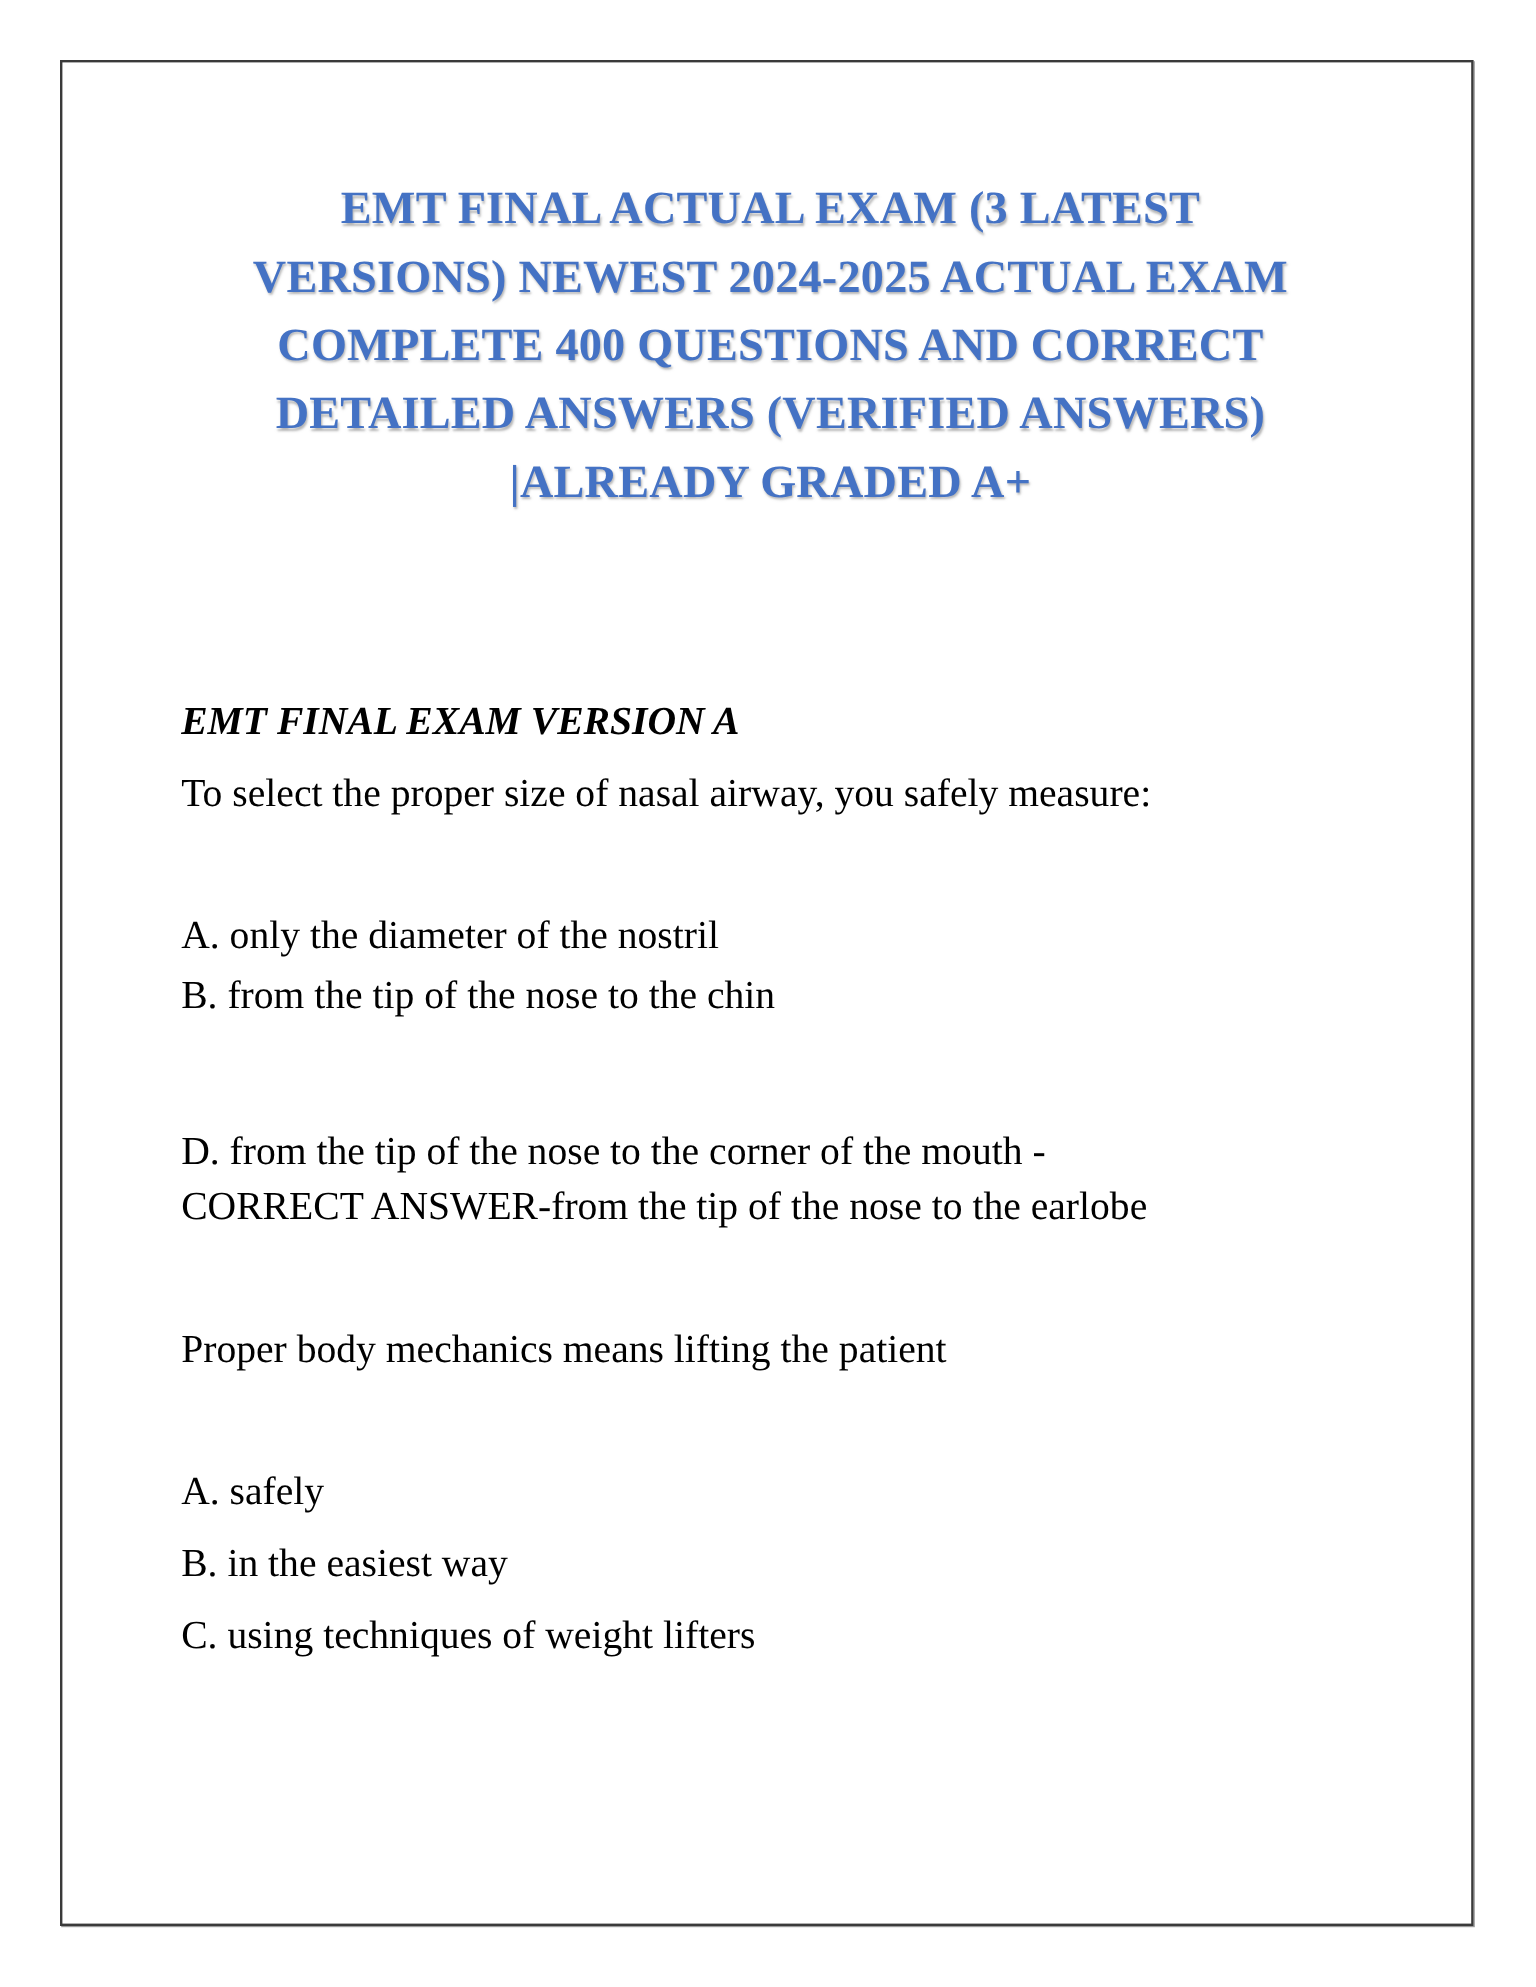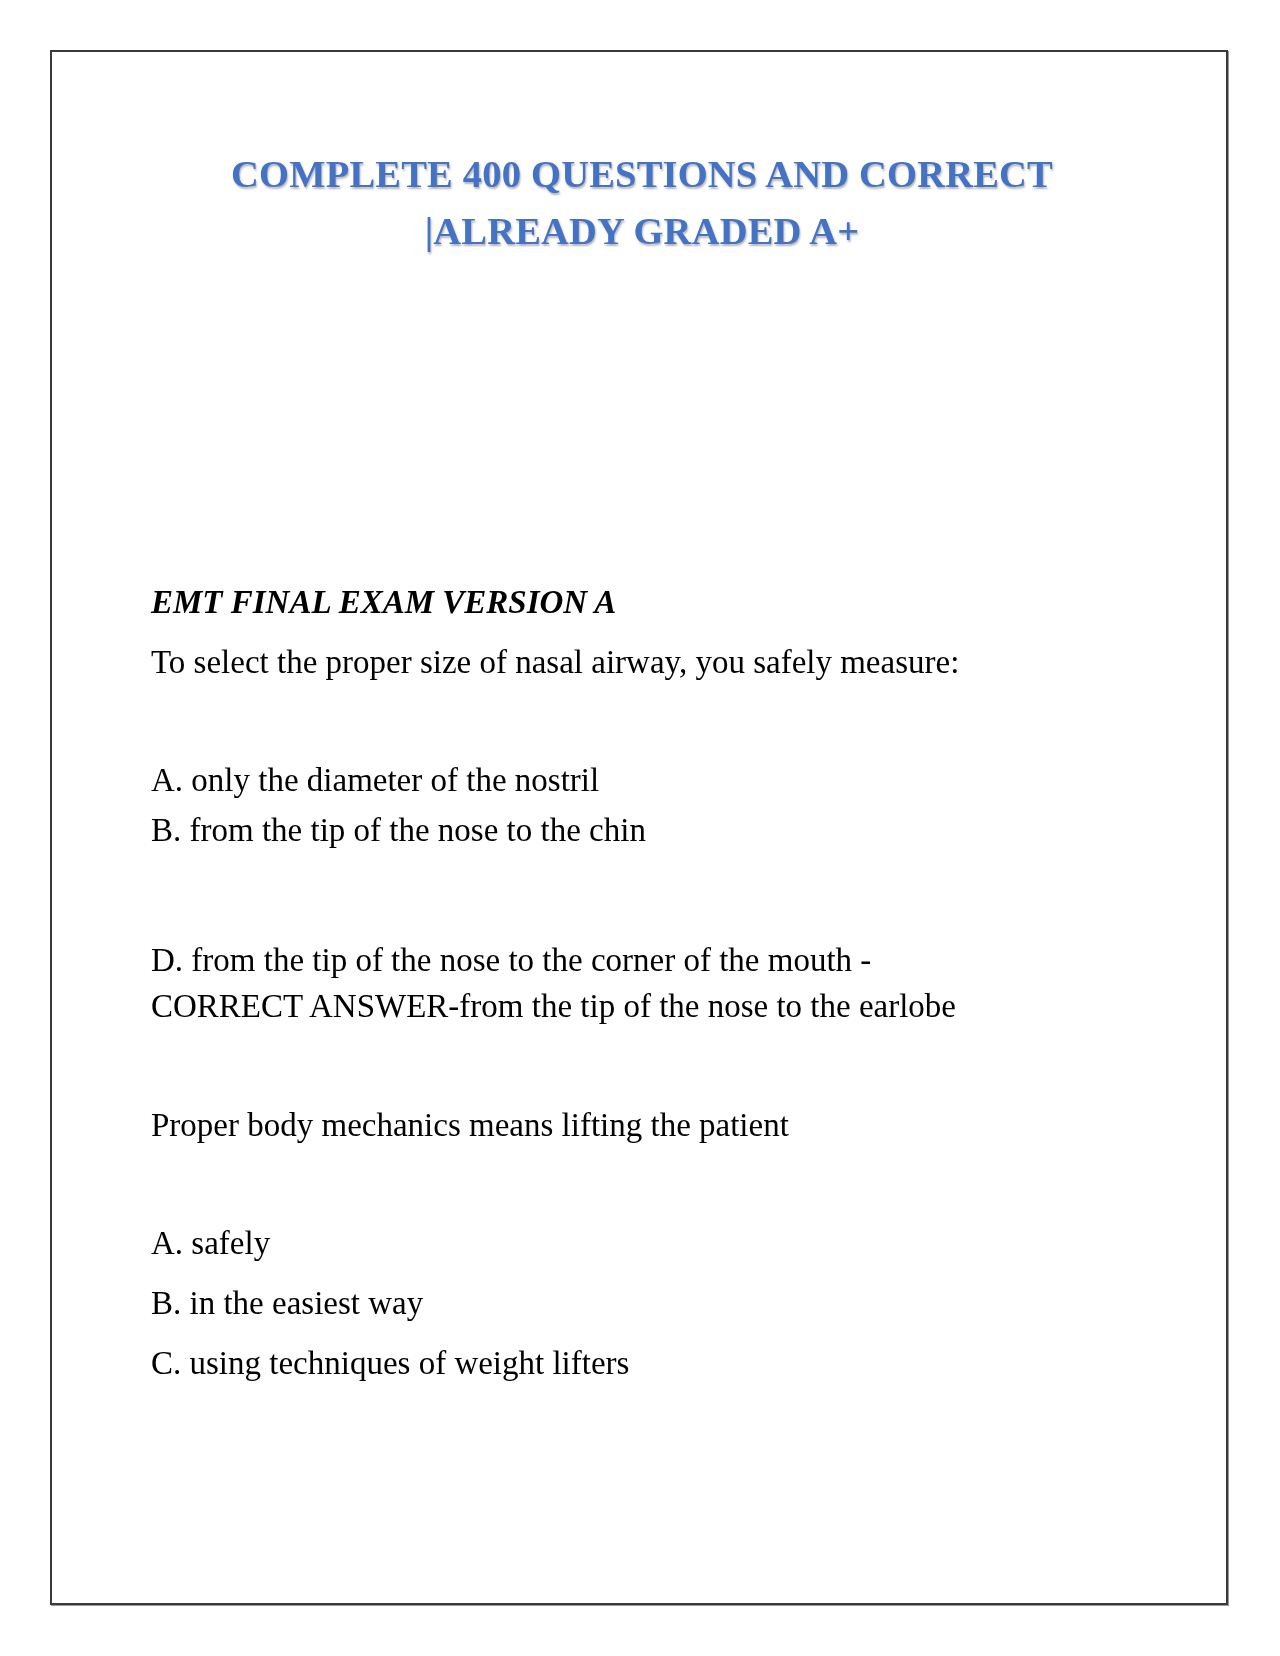--- a/index.html
+++ b/index.html
@@ -79,21 +79,24 @@
     }
     .correct { color: #ff0000; }
   </style>
 </head>
 <body>
 
 <div class="page">
 
 
   <div class="doc-title">
+    <div>EMT FINAL ACTUAL EXAM (3 LATEST</div>
+    <div>VERSIONS) NEWEST 2024-2025 ACTUAL EXAM</div>
     <div>COMPLETE 400 QUESTIONS AND CORRECT</div>
+    <div>DETAILED ANSWERS (VERIFIED ANSWERS)</div>
     <div>|ALREADY GRADED A+</div>
   </div>
 
   <div class="body-text section-heading" style="top:527px;">EMT FINAL EXAM VERSION A</div>
 
   <div class="body-text" style="top:587px;">To select the proper size of nasal airway, you safely measure:</div>
 
   <div class="body-text" style="top:705px;">A. only the diameter of the nostril</div>
   <div class="body-text" style="top:755px;">B. from the tip of the nose to the chin</div>
   <div class="body-text" style="top:885px;">D. from the tip of the nose to the corner of the mouth -</div>

